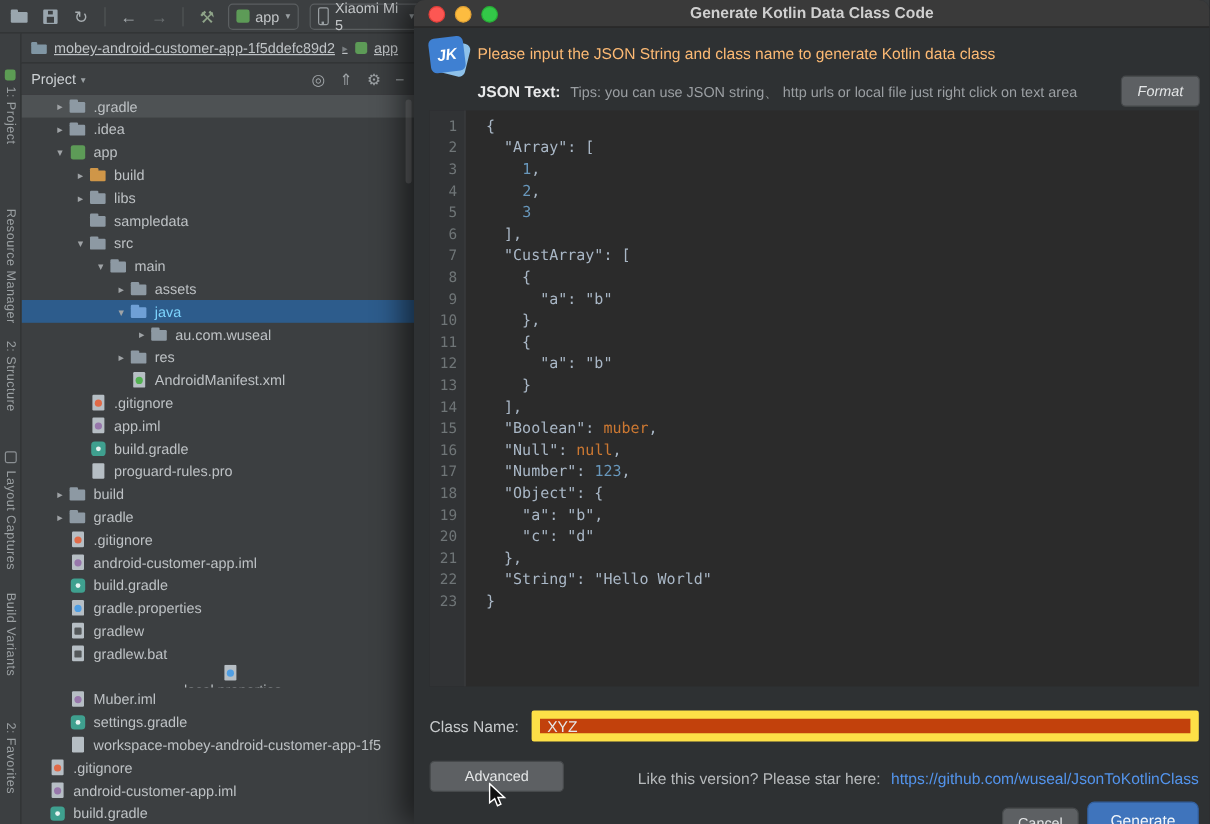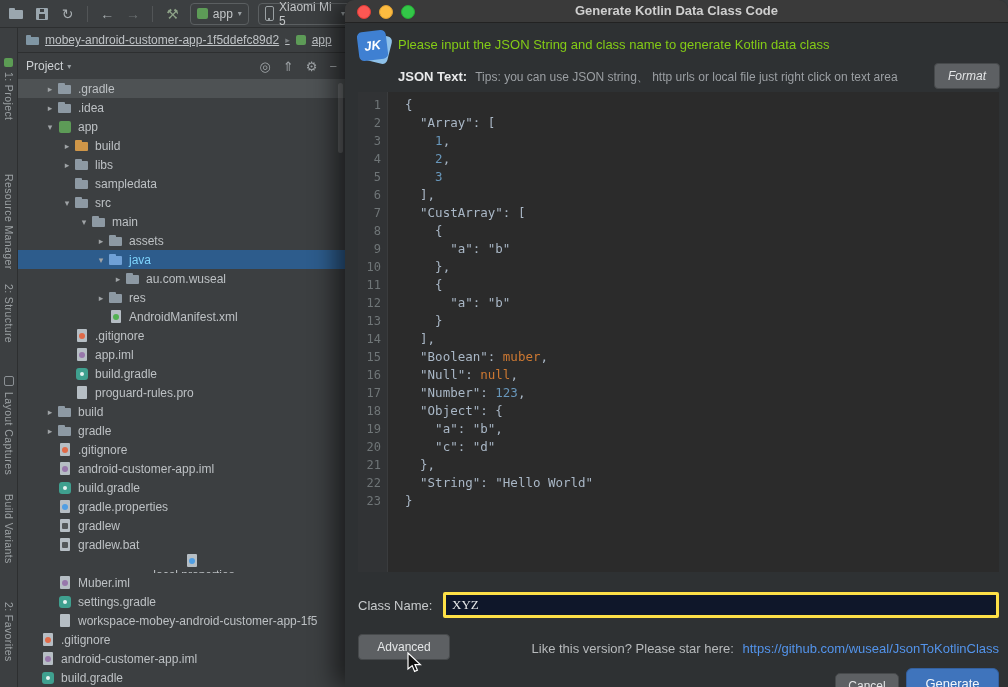--- a/index.html
+++ b/index.html
@@ -83,41 +83,41 @@
   .light{width:12px;height:12px;border-radius:50%;}
   .light.red{background:#fc5753;border:0.5px solid #df3e39;}
   .light.yellow{background:#fdbc40;border:0.5px solid #de9f34;}
   .light.green{background:#33c748;border:0.5px solid #27aa35;}
   .dlg-title{position:absolute;left:0;right:0;top:0;height:22px;line-height:22px;text-align:center;
     font-size:13px;font-weight:600;color:#cfcfcf;}
   .jk-logo{position:absolute;left:12px;top:29px;width:38px;height:40px;}
   .jk-back{position:absolute;left:5px;top:5px;width:28px;height:28px;background:#8ec1ea;border-radius:5px;transform:rotate(14deg);}
   .jk-front{position:absolute;left:1px;top:2px;width:29px;height:29px;background:#3f80d2;border-radius:5px;transform:rotate(-7deg);
     color:#fff;font-weight:bold;font-size:13px;display:flex;align-items:center;justify-content:center;font-style:italic;}
-  .head-text{position:absolute;left:53px;top:37px;font-size:13px;color:#84cc16;}
+  .head-text{position:absolute;left:53px;top:37px;font-size:13px;color:#fdba74;}
   .json-row{position:absolute;left:53px;top:69px;font-size:12px;color:#9b9fa3;}
   .json-label{font-size:13px;font-weight:bold;color:#e9eaeb;margin-right:5px;}
   .btn{display:flex;align-items:center;justify-content:center;border-radius:4px;font-size:12px;
     background:#5d6063;border:1px solid #46494b;color:#e4e6e7;cursor:default;box-sizing:border-box;}
   .format-btn{position:absolute;right:8px;top:63px;width:66px;height:26px;font-style:italic;}
   .editor{position:absolute;left:13px;top:92px;width:641px;height:480px;background:#2b2b2b;display:flex;
     font-family:"DejaVu Sans Mono",monospace;}
   .gutter{width:30px;background:#313335;border-right:1px solid #3a3c3e;box-sizing:border-box;
     padding-top:4px;text-align:right;font-size:12px;line-height:18px;color:#6f7577;}
   .gutter div{padding-right:6px;}
   .code{flex:1;padding:4px 0 0 17px;font-size:12.5px;line-height:18px;overflow:hidden;}
   .cline{white-space:pre;height:18px;}
   .tk-p{color:#a9b7c6;}
   .tk-num{color:#6897bb;}
   .tk-kw{color:#cc7832;}
   .cn-label{position:absolute;left:13px;top:598px;font-size:13px;color:#c7cacc;}
   .cn-input{position:absolute;left:98px;top:592px;width:556px;height:26px;box-sizing:border-box;
-    background:#0f172a;border:3px solid #fde047;border-radius:2px;color:#e6e8e9;font-size:13px;
-    padding:0 6px;font-family:Liberation Serif, serif;outline:none;}
-  .adv-btn{position:absolute;left:13px;top:634px;width:92px;height:26px;}
+    background:#c2410c;border:7px solid #fde047;border-radius:2px;color:#e6e8e9;font-size:13px;
+    padding:0 6px;font-family:Liberation Sans, sans-serif;outline:none;}
+  .adv-btn{position:absolute;left:13px;top:634px;width:112px;height:26px;}
   .star-row{position:absolute;right:9px;top:641px;font-size:13px;color:#b7babc;white-space:nowrap;}
   .star-row a{color:#5394ec;text-decoration:none;margin-left:5px;}
   .cancel-btn{position:absolute;left:490px;top:673px;width:64px;height:26px;border-radius:5px;}
   .gen-btn{position:absolute;left:561px;top:668px;width:93px;height:30px;border-radius:6px;
     background:#3f74bc;border:1px solid #33609f;color:#f2f6fa;font-size:13px;}
   .cursor{position:absolute;left:407px;top:652px;z-index:50;}
 </style>
 </head>
 <body>
 

